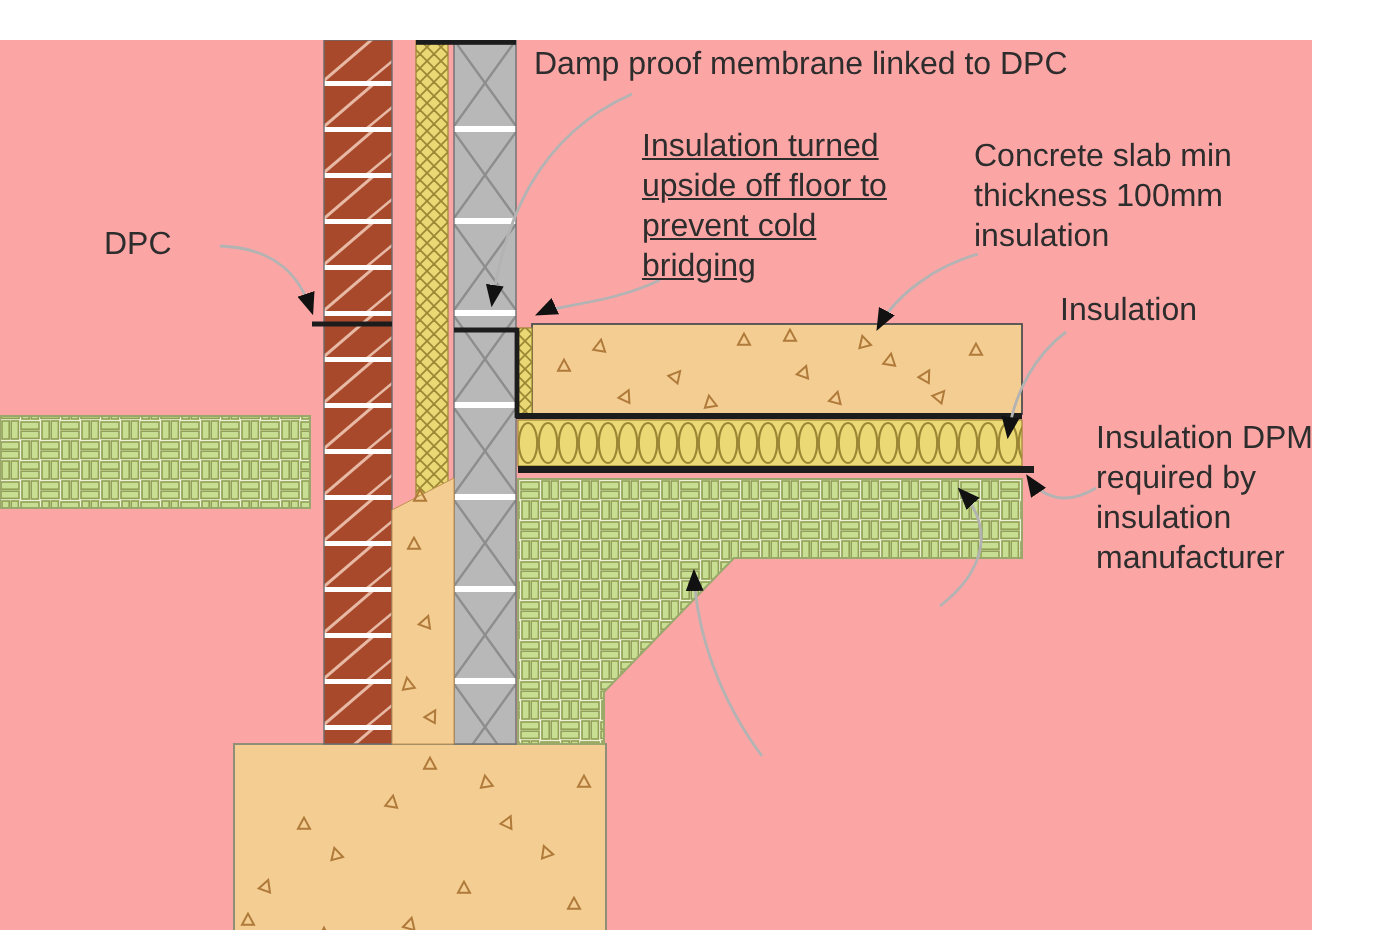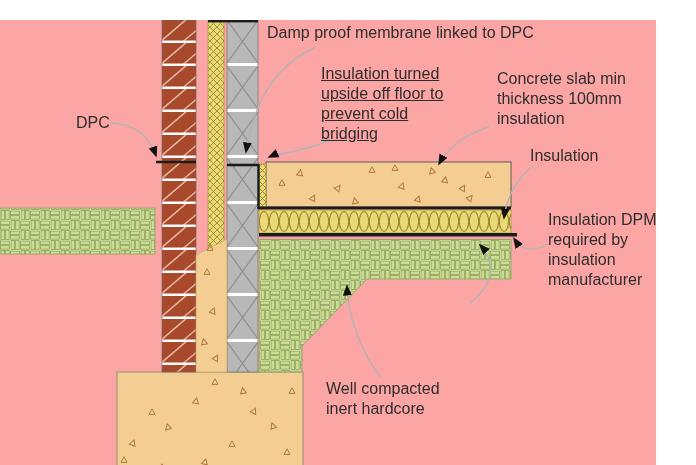--- a/index.html
+++ b/index.html
@@ -148,25 +148,23 @@
         <path d="M0,-3.2 L3,2.4 L-3,2.4 Z" transform="translate(124,440) rotate(0)"></path>
         <path d="M0,-3.2 L3,2.4 L-3,2.4 Z" transform="translate(215,362) rotate(0)"></path>
       </g>
   </svg>
 
   <div class="label nowrap" style="left:267px; top:3px;">Damp proof membrane linked to DPC</div>
   <div class="label" style="left:321px; top:44px;  width:150px;text-decoration:underline;">Insulation turned
 upside off floor to
 prevent cold
 bridging</div>
-  <div class="label" style="left:497px; top:49px;  width:170px;">Concrete slab min
+  <div class="label" style="left:487px; top:49px;  width:170px;">Concrete slab min
 thickness 100mm
 insulation</div>
   <div class="label nowrap" style="left:530px; top:126px;">Insulation</div>
   <div class="label" style="left:548px; top:190px; width:140px;">Insulation DPM if
 required by
 insulation
 manufacturer</div>
-  <div class="label" style="left:326px; top:359px; width:140px;">Well compacted
-inert hardcore</div>
-  <div class="label nowrap" style="left:76px;  top:93px;">DPC</div>
+  <div class="label nowrap" style="left:52px;  top:93px;">DPC</div>
 
 </div>
 
 </body></html>

